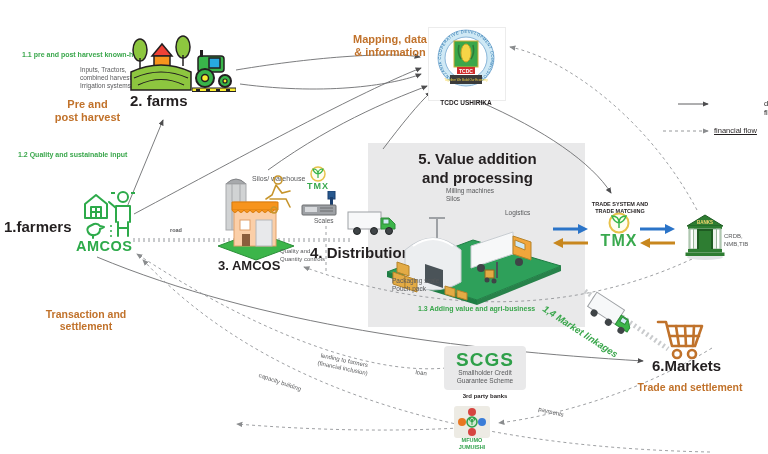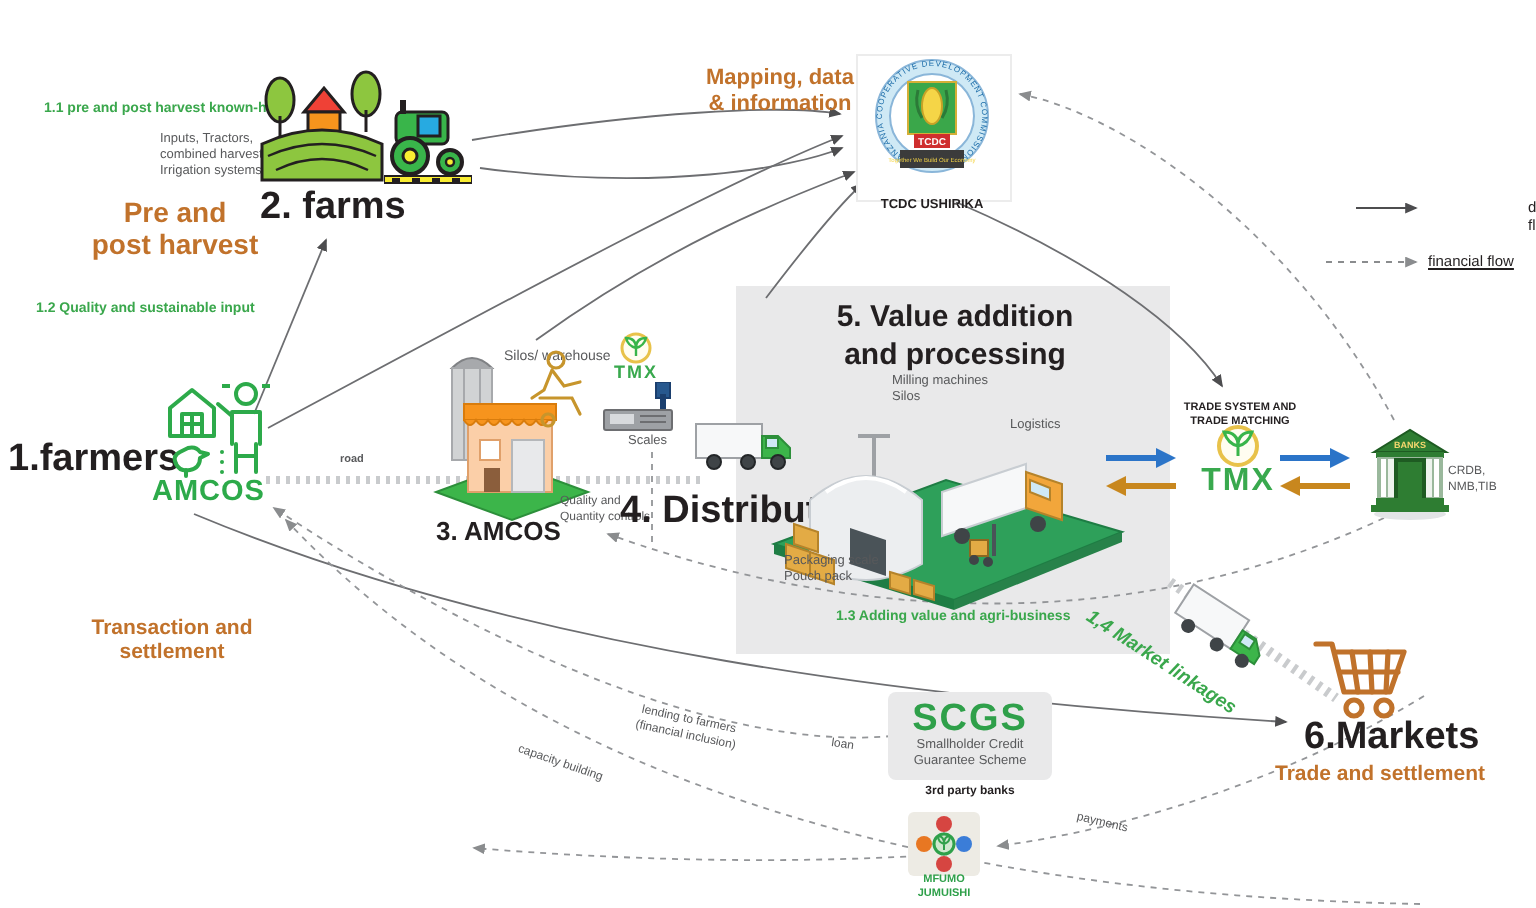--- a/index.html
+++ b/index.html
@@ -3,21 +3,21 @@
 <meta charset="utf-8">
 <style>
   html,body{margin:0;padding:0;background:#fff;}
   #stage{position:relative;width:768px;height:454px;background:#ffffff;overflow:hidden;
          font-family:"Liberation Sans","DejaVu Sans",sans-serif;color:#231f20;}
   .abs{position:absolute;}
   .lbl{position:absolute;white-space:pre-line;line-height:1.25;}
   .green{color:#3aa74c;font-weight:bold;}
   .gray{color:#58595b;}
   .orange-i{color:#c1722b;font-weight:bold;text-align:center;line-height:1.15;}
-  .big{font-weight:bold;font-size:19px;color:#231f20;}
+  .big{font-weight:bold;font-size:15px;color:#231f20;}
   .graybox{position:absolute;background:#e9e9ea;}
   svg{display:block;}
   .rot{transform-origin:left top;}
   .brandTMX{font-weight:bold;color:#39a94e;letter-spacing:1px;text-align:center;}
 </style>
 </head>
 <body>
 
 <div id="stage">
 
@@ -107,21 +107,21 @@
     <circle cx="33" cy="35" r="6" fill="#39b54a" stroke="#231f20" stroke-width="2"></circle>
     <circle cx="33" cy="35" r="2" fill="#f9ed32" stroke="#231f20" stroke-width="1.2"></circle>
     <rect x="0" y="42" width="44" height="3.5" fill="#f9ed32" stroke="#231f20" stroke-width="1"></rect>
     <line x1="4" y1="44" x2="8" y2="44" stroke="#231f20" stroke-width="2"></line>
     <line x1="14" y1="44" x2="18" y2="44" stroke="#231f20" stroke-width="2"></line>
     <line x1="24" y1="44" x2="28" y2="44" stroke="#231f20" stroke-width="2"></line>
     <line x1="34" y1="44" x2="38" y2="44" stroke="#231f20" stroke-width="2"></line>
   </svg>
 
   <div class="lbl big" style="left:130px;top:92px;z-index:2;">2. farms</div>
-  <div class="lbl orange-i" style="left:45px;top:98px;width:85px;font-size:14px;z-index:2;">Pre and
+  <div class="lbl orange-i" style="left:45px;top:98px;width:85px;font-size:11px;z-index:2;">Pre and
 post harvest</div>
   <div class="lbl green" style="left:18px;top:151px;font-size:7px;z-index:2;">1.2 Quality and sustainable input</div>
 
   <div class="lbl big" style="left:4px;top:218px;z-index:2;">1.farmers</div>
 
   <svg class="abs" style="left:82px;top:188px;z-index:2;" width="56" height="52" viewBox="0 0 56 52">
     <g stroke="#2daa4a" stroke-width="2" fill="none" stroke-linejoin="round" stroke-linecap="round">
       <path d="M3,16 L14,7 L25,16 V30 H3 Z"></path>
       <rect x="9" y="19" width="10" height="11"></rect>
       <line x1="9" y1="24" x2="19" y2="24"></line>

